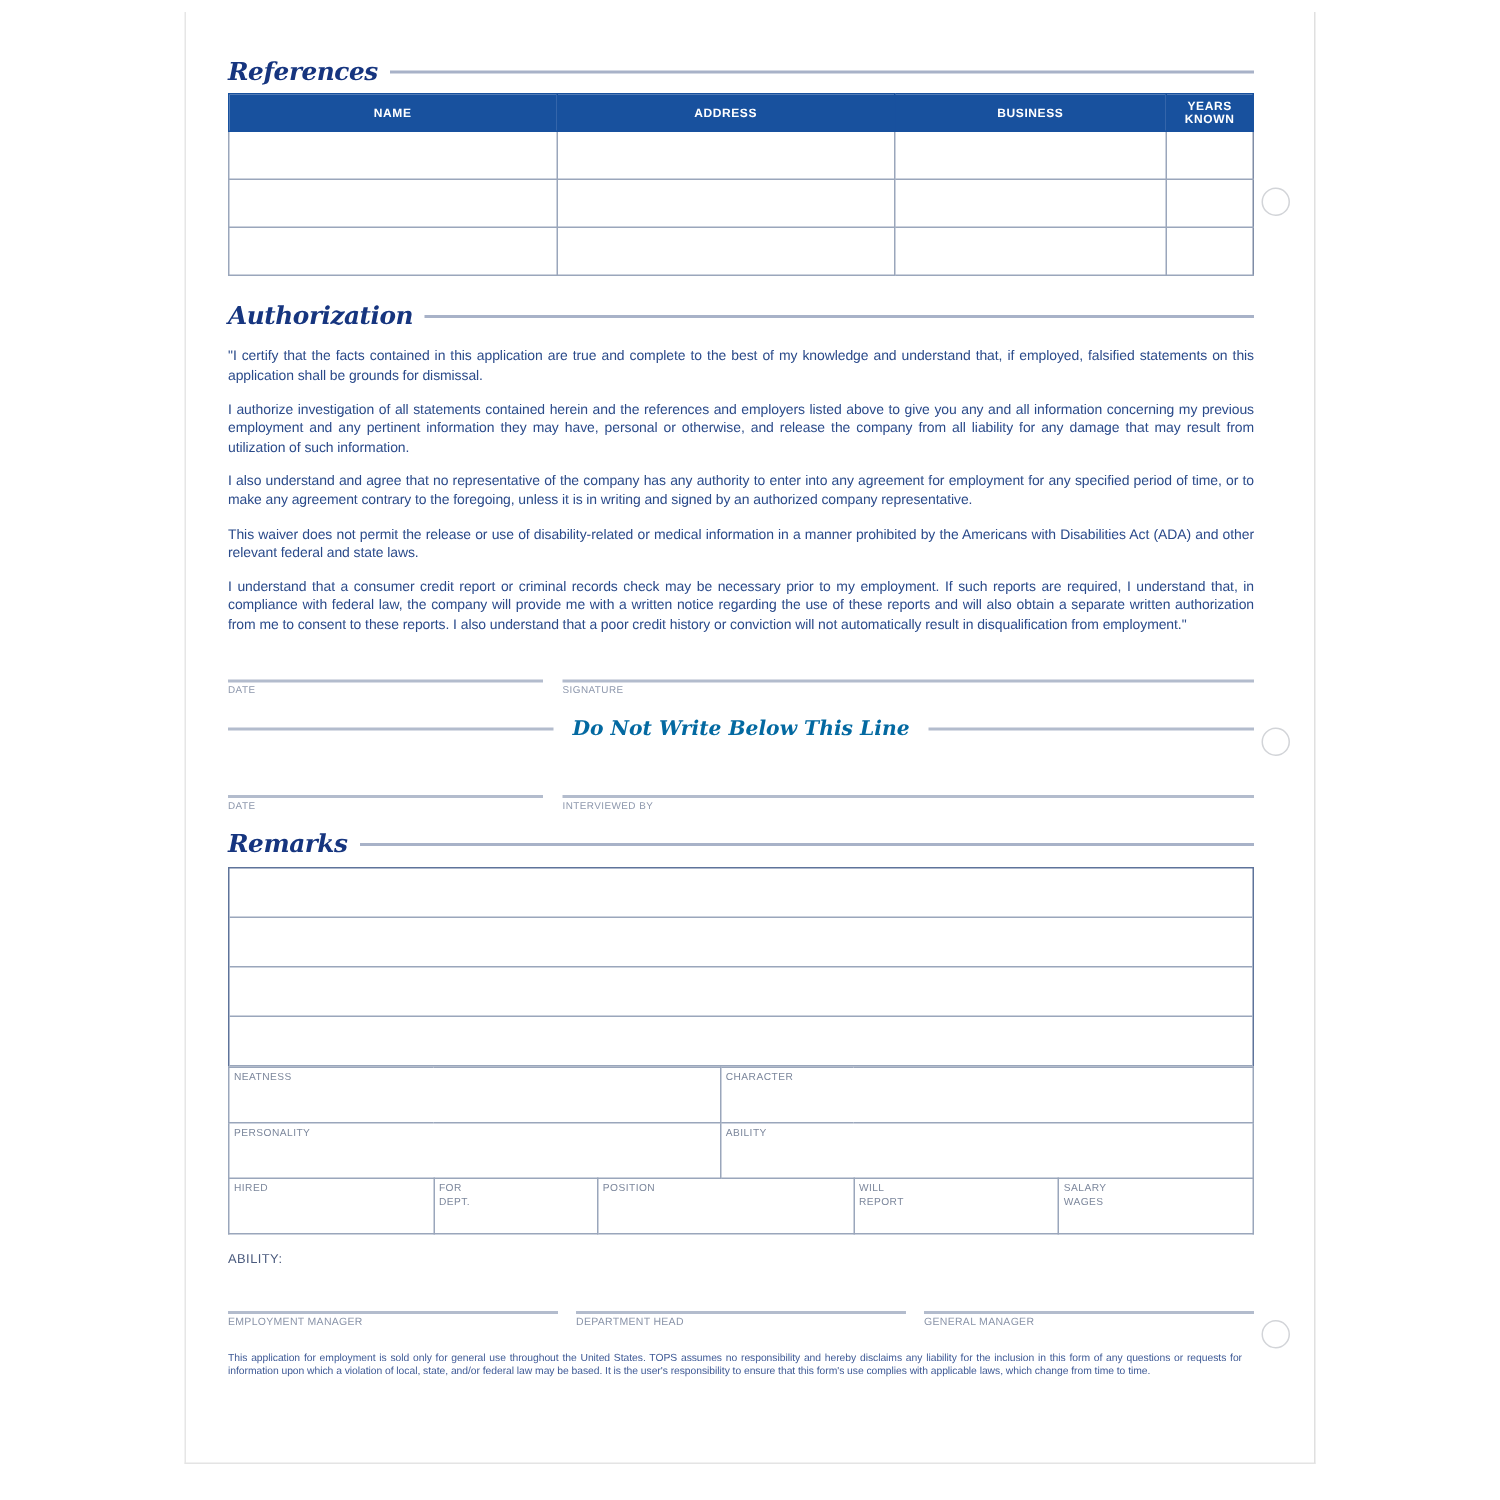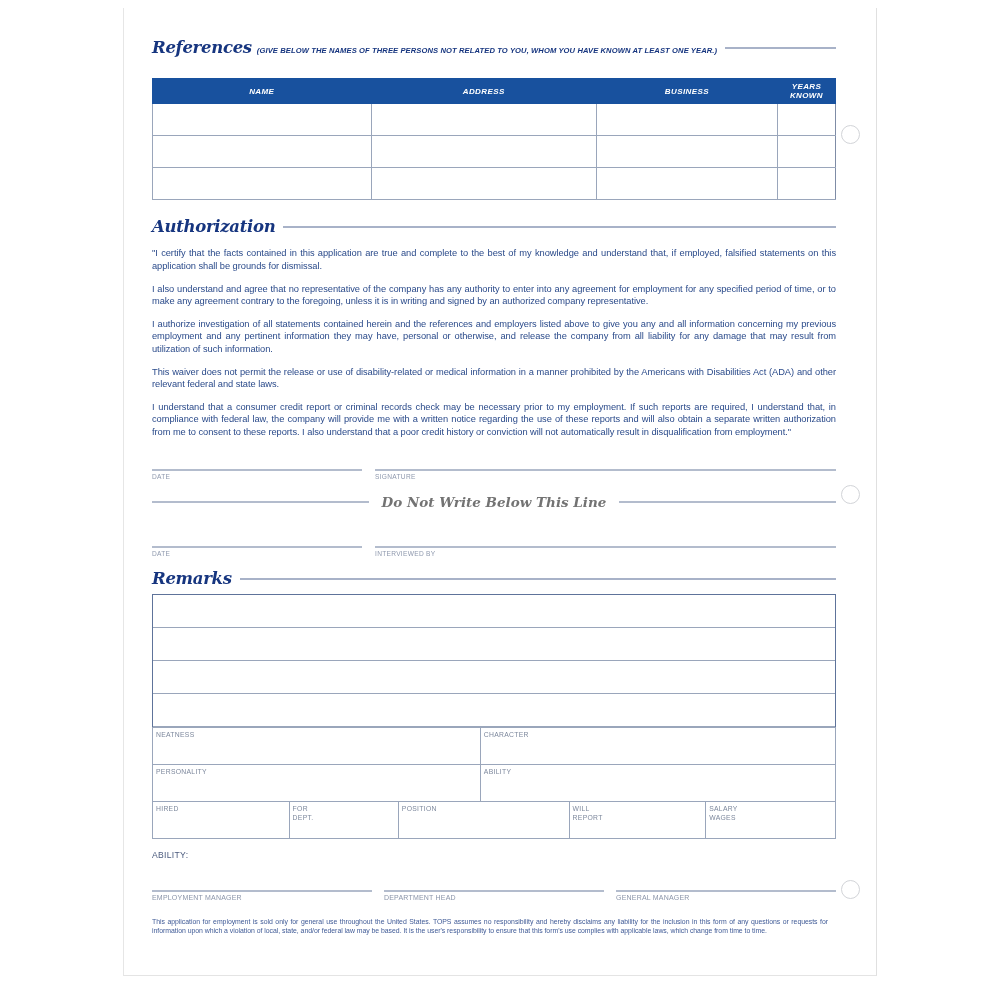--- a/index.html
+++ b/index.html
@@ -82,23 +82,22 @@
     background: #a8b2c8;
     margin-left: 8px;
     position: relative;
     top: -4px;
   }
 
   
   #ref-table {
     width: 100%;
     border-collapse: collapse;
-    margin-top: 21px;
+    margin-top: 5px;
     table-layout: fixed;
-    font-style: italic;
   }
   #ref-table th {
     background: #18519e;
     color: #ffffff;
     font-size: 8px;
     font-weight: bold;
     letter-spacing: 0.4px;
     text-align: center;
     padding: 3px 2px;
     border: 1px solid #18519e;
@@ -151,21 +150,21 @@
   #do-not-write-row .dnw-rule {
     flex: 1 1 auto;
     height: 2px;
     background: #b3bccd;
   }
   #do-not-write-label {
     font-family: "DejaVu Serif", serif;
     font-weight: bold;
     font-style: italic;
     font-size: 13.5px;
-    color: #737373;
+    color: #0369a1;
     padding: 0 13px;
     white-space: nowrap;
   }
 
   
   #remarks-section { margin-top: 12px; }
   #remarks-box {
     margin-top: 6px;
     border: 1px solid #5e739a;
     border-bottom: none;
@@ -231,21 +230,20 @@
 </style>
 </head>
 <body>
 
 <div id="sheet">
   <div id="content">
 
     <div id="references-section">
       <div class="section-head">
         <span class="section-title">References</span>
-        <span class="section-sub">(GIVE BELOW THE NAMES OF THREE PERSONS NOT RELATED TO YOU, WHOM YOU HAVE KNOWN AT LEAST ONE YEAR.)</span>
         <span class="head-rule"></span>
       </div>
 
       <table id="ref-table">
         <colgroup>
           <col style="width:32%">
           <col style="width:33%">
           <col style="width:26.5%">
           <col style="width:8.5%">
         </colgroup>
@@ -281,22 +279,22 @@
       </table>
     </div>
 
     <div id="authorization-section">
       <div class="section-head">
         <span class="section-title">Authorization</span>
         <span class="head-rule"></span>
       </div>
       <div class="auth-body">
         <p class="auth-para">"I certify that the facts contained in this application are true and complete to the best of my knowledge and understand that, if employed, falsified statements on this application shall be grounds for dismissal.</p>
+        <p class="auth-para">I authorize investigation of all statements contained herein and the references and employers listed above to give you any and all information concerning my previous employment and any pertinent information they may have, personal or otherwise, and release the company from all liability for any damage that may result from utilization of such information.</p>
         <p class="auth-para">I also understand and agree that no representative of the company has any authority to enter into any agreement for employment for any specified period of time, or to make any agreement contrary to the foregoing, unless it is in writing and signed by an authorized company representative.</p>
-        <p class="auth-para">I authorize investigation of all statements contained herein and the references and employers listed above to give you any and all information concerning my previous employment and any pertinent information they may have, personal or otherwise, and release the company from all liability for any damage that may result from utilization of such information.</p>
         <p class="auth-para">This waiver does not permit the release or use of disability-related or medical information in a manner prohibited by the Americans with Disabilities Act (ADA) and other relevant federal and state laws.</p>
         <p class="auth-para">I understand that a consumer credit report or criminal records check may be necessary prior to my employment. If such reports are required,  I understand that, in compliance with federal law, the company will provide me with a written notice regarding the use of these reports and will also obtain a separate written authorization from me to consent to these reports. I also understand that a poor credit history or conviction will not automatically result in disqualification from employment."</p>
       </div>
     </div>
 
     <div class="sig-row" style="margin-top:30px">
       <div class="sig-field sig-date">
         <div class="rule"></div>
         <div class="sig-label">DATE</div>
       </div>

